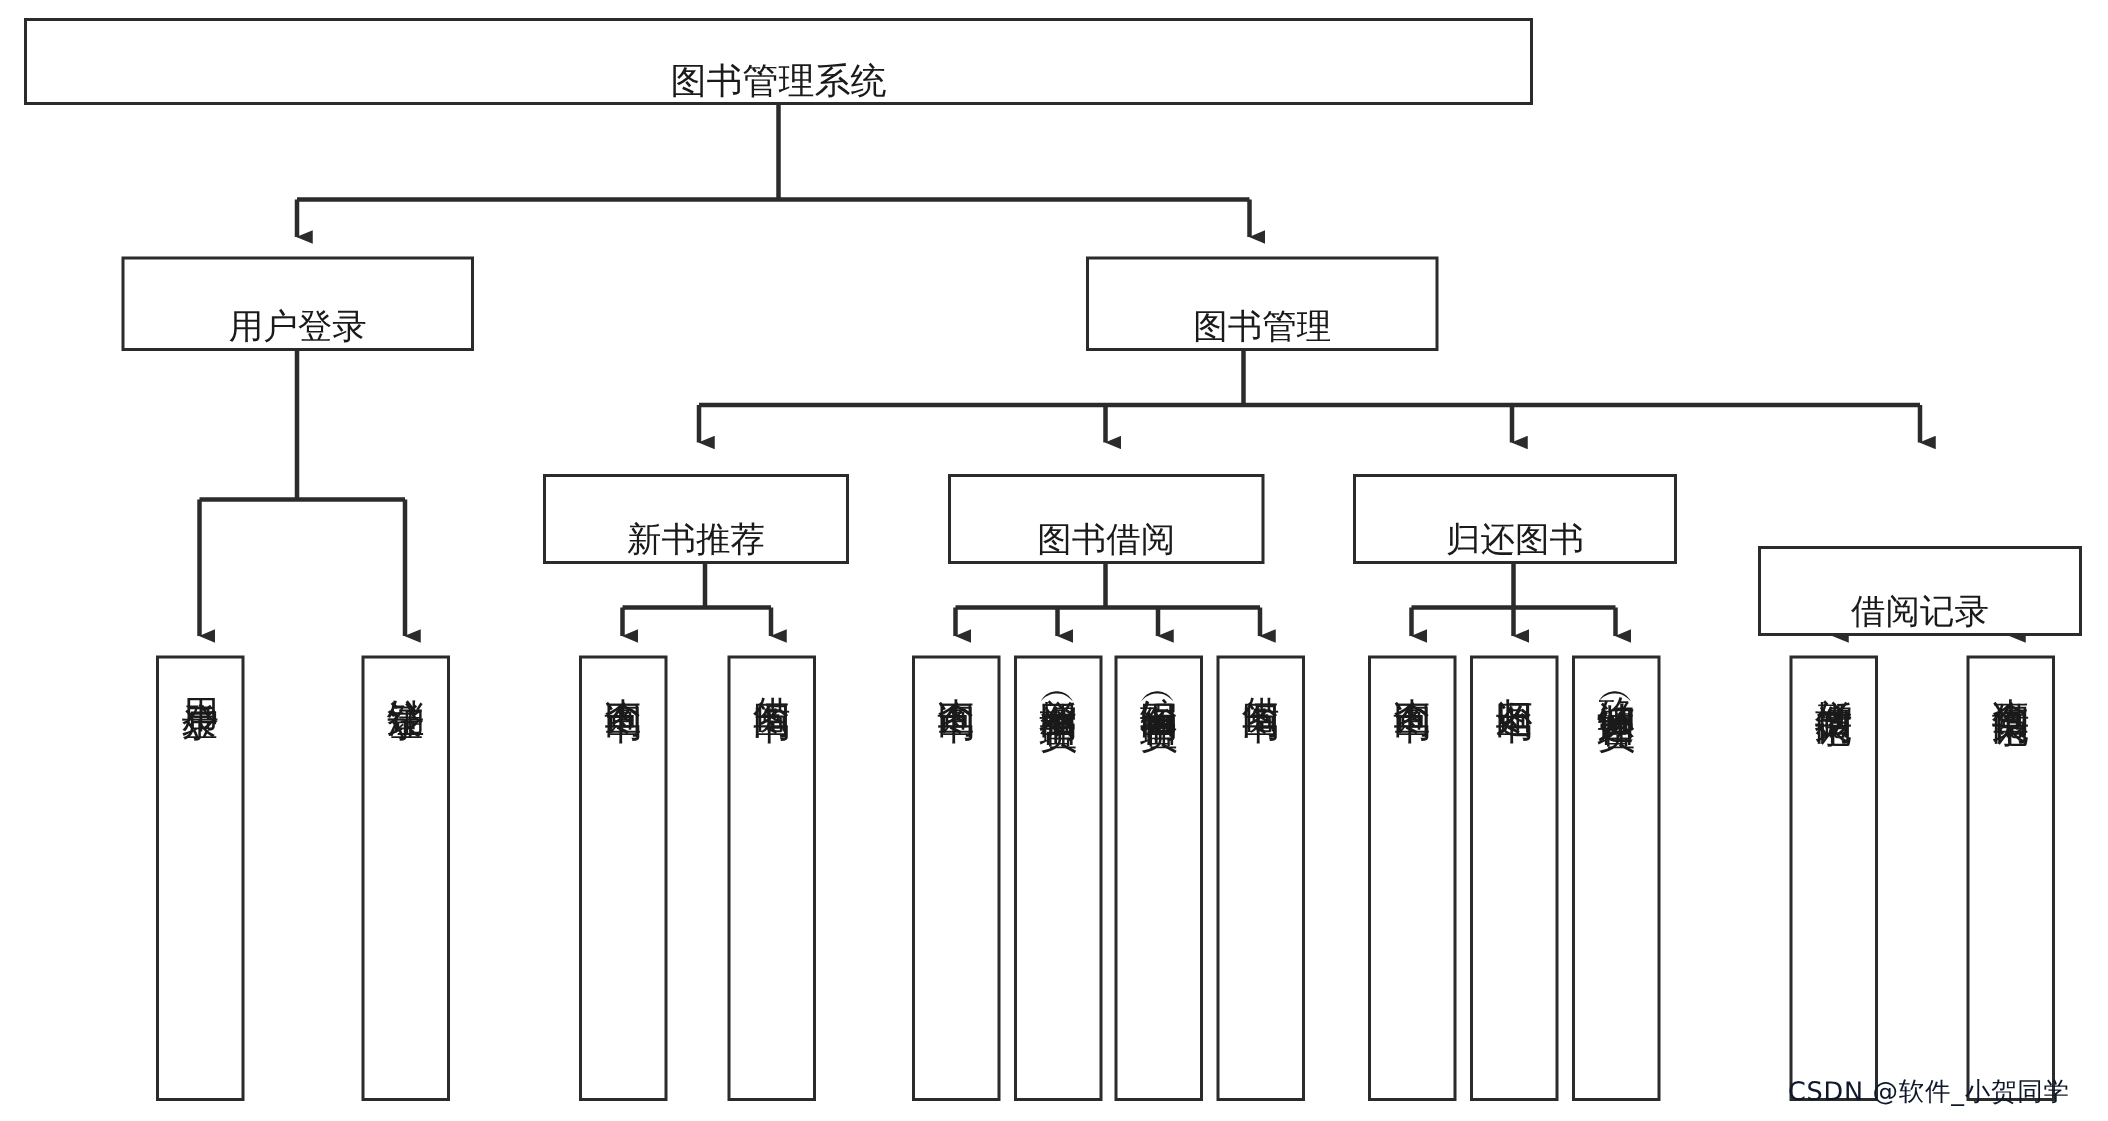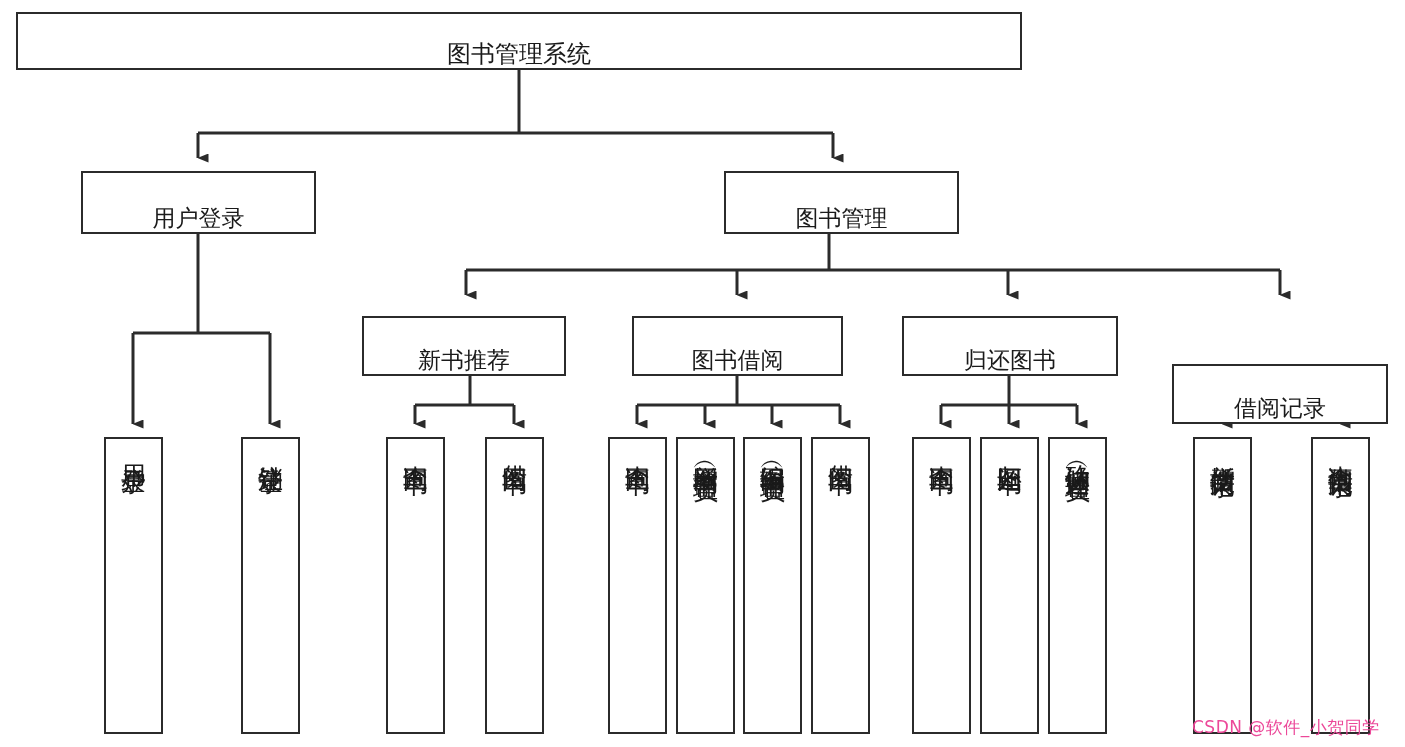--- a/index.html
+++ b/index.html
@@ -51,21 +51,21 @@
   .node.vert .label {
     font-size: 25px;
     writing-mode: vertical-rl;
     text-orientation: upright;
     letter-spacing: 2px;
     line-height: 1;
   }
   .node.root .label { font-size: 24px; }
   .watermark {
     position: absolute;
-    color: #ec4899;
+    color: #0f172a;
     font-size: 17px;
     letter-spacing: 0.5px;
     white-space: nowrap;
     user-select: none;
   }
 </style>
 </head>
 <body>
 
 <div id="canvas">

